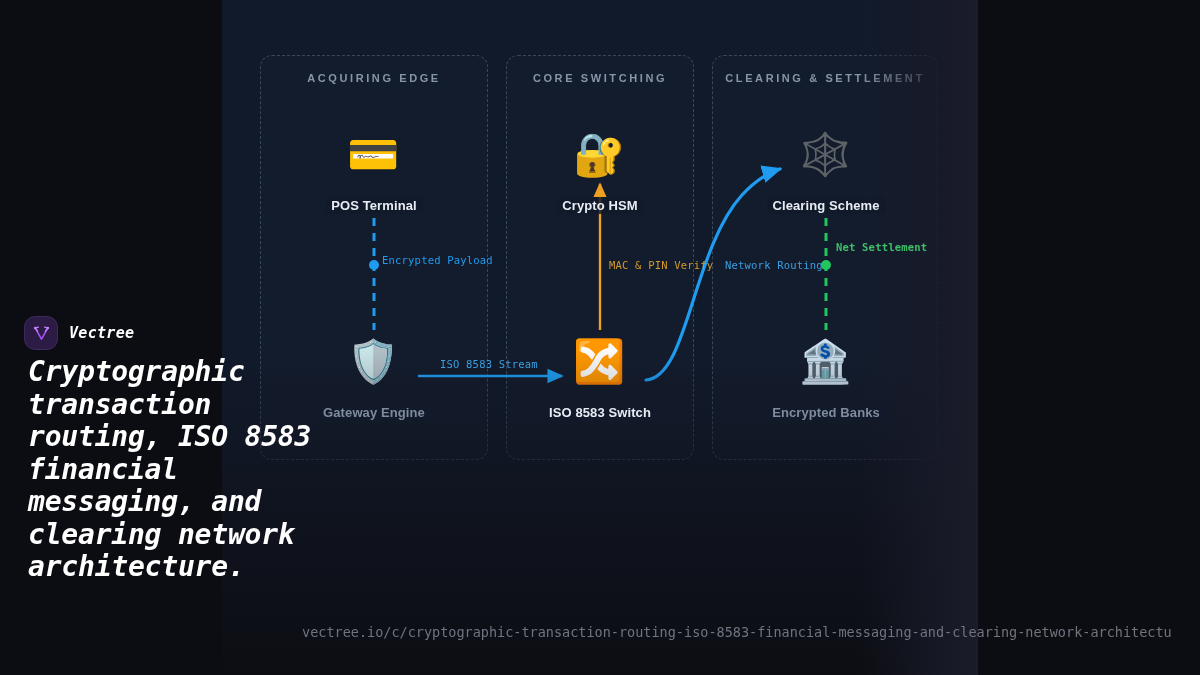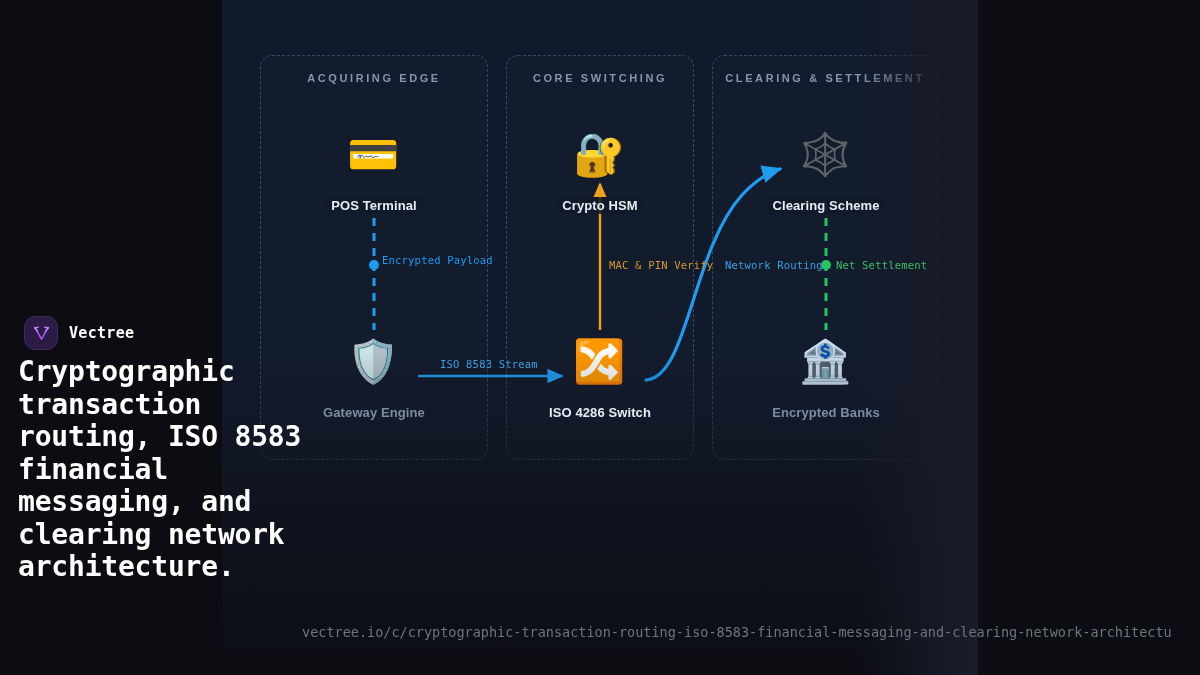--- a/index.html
+++ b/index.html
@@ -68,34 +68,34 @@
   .edge-label {
     position:absolute;
     font-family:"DejaVu Sans Mono", monospace;
     font-size:10.5px;
     letter-spacing:0.2px;
     white-space:nowrap;
     z-index:5;
   }
 
   
-  #overlay { position:absolute; left:0; top:0; width:330px; height:675px; z-index:20; }
+  #overlay { position:absolute; left:0; top:0; width:330px; height:675px; z-index:20;font-style:italic; }
   #brand { position:absolute; left:24px; top:316px; display:flex; align-items:center; gap:11px; }
   #brand-mark {
     width:34px; height:34px; border-radius:11px;
     background:#2b1b45;
     border:1px solid #3d2a5c;
     display:flex; align-items:center; justify-content:center;
   }
   #brand-name {
     font-family:"DejaVu Sans Mono", monospace;
     font-size:15px; font-weight:700; color:#ffffff; letter-spacing:0.3px;
   }
   #headline {
-    position:absolute; left:18px; top:356px; width:300px;
+    position:absolute; left:28px; top:356px; width:300px;
     font-family:"DejaVu Sans Mono", monospace;
     font-size:28px; line-height:32.5px;
     font-weight:700; color:#ffffff;
     letter-spacing:-0.2px;
     white-space:pre-wrap;
   }
   #url {
     position:absolute; left:302px; top:624px;
     font-family:"DejaVu Sans Mono", monospace;
     font-size:13.5px; color:#6e7480;
@@ -138,21 +138,21 @@
     <path d="M 424 380 C 466 378, 470 250, 520 195 C 536 178, 548 172, 558 169" fill="none" stroke="#1f9cf0" stroke-width="3.2" stroke-linecap="round" marker-end="url(#arrow-blue)"></path>
 
     <line x1="604" y1="218" x2="604" y2="330" stroke="#22c55e" stroke-width="3" stroke-dasharray="8 7"></line>
     <circle cx="604" cy="265" r="5" fill="#22c55e"></circle>
   </svg>
 
   <div class="edge-label" style="left:160px; top:254px; color:#1f9cf0;">Encrypted Payload</div>
   <div class="edge-label" style="left:387px; top:259px; color:#d39a2c;">MAC &amp; PIN Verify</div>
   <div class="edge-label" style="left:218px; top:358px; color:#3a9fe0;">ISO 8583 Stream</div>
   <div class="edge-label" style="left:490px; top:259px; color:#3a9fe0;padding-left:13px;">Network Routing</div>
-  <div class="edge-label" style="left:614px; top:259px; color:#3fbf6a;">Net Settlement</div>
+  <div class="edge-label" style="left:614px; top:241px; color:#3fbf6a;font-weight:bold;">Net Settlement</div>
 
   <div class="node" style="left:72px; top:129px;">
     <span class="node-icon">💳</span>
     <span class="node-label">POS Terminal</span>
   </div>
 
   <div class="node" style="left:298px; top:129px;">
     <span class="node-icon">🔐</span>
     <span class="node-label">Crypto HSM</span>
   </div>
@@ -162,21 +162,21 @@
     <span class="node-label">Clearing Scheme</span>
   </div>
 
   <div class="node" style="left:72px; top:336px;">
     <span class="node-icon">🛡️</span>
     <span class="node-label dim">Gateway Engine</span>
   </div>
 
   <div class="node" style="left:298px; top:336px;">
     <span class="node-icon">🔀</span>
-    <span class="node-label">ISO 4286 Switch</span>
+    <span class="node-label">ISO 8583 Switch</span>
   </div>
 
   <div class="node" style="left:524px; top:336px;">
     <span class="node-icon">🏦</span>
     <span class="node-label dim">Encrypted Banks</span>
   </div>
 
   <div id="canvas-fade"></div>
   <div id="canvas-right-fade"></div>
 </div>

